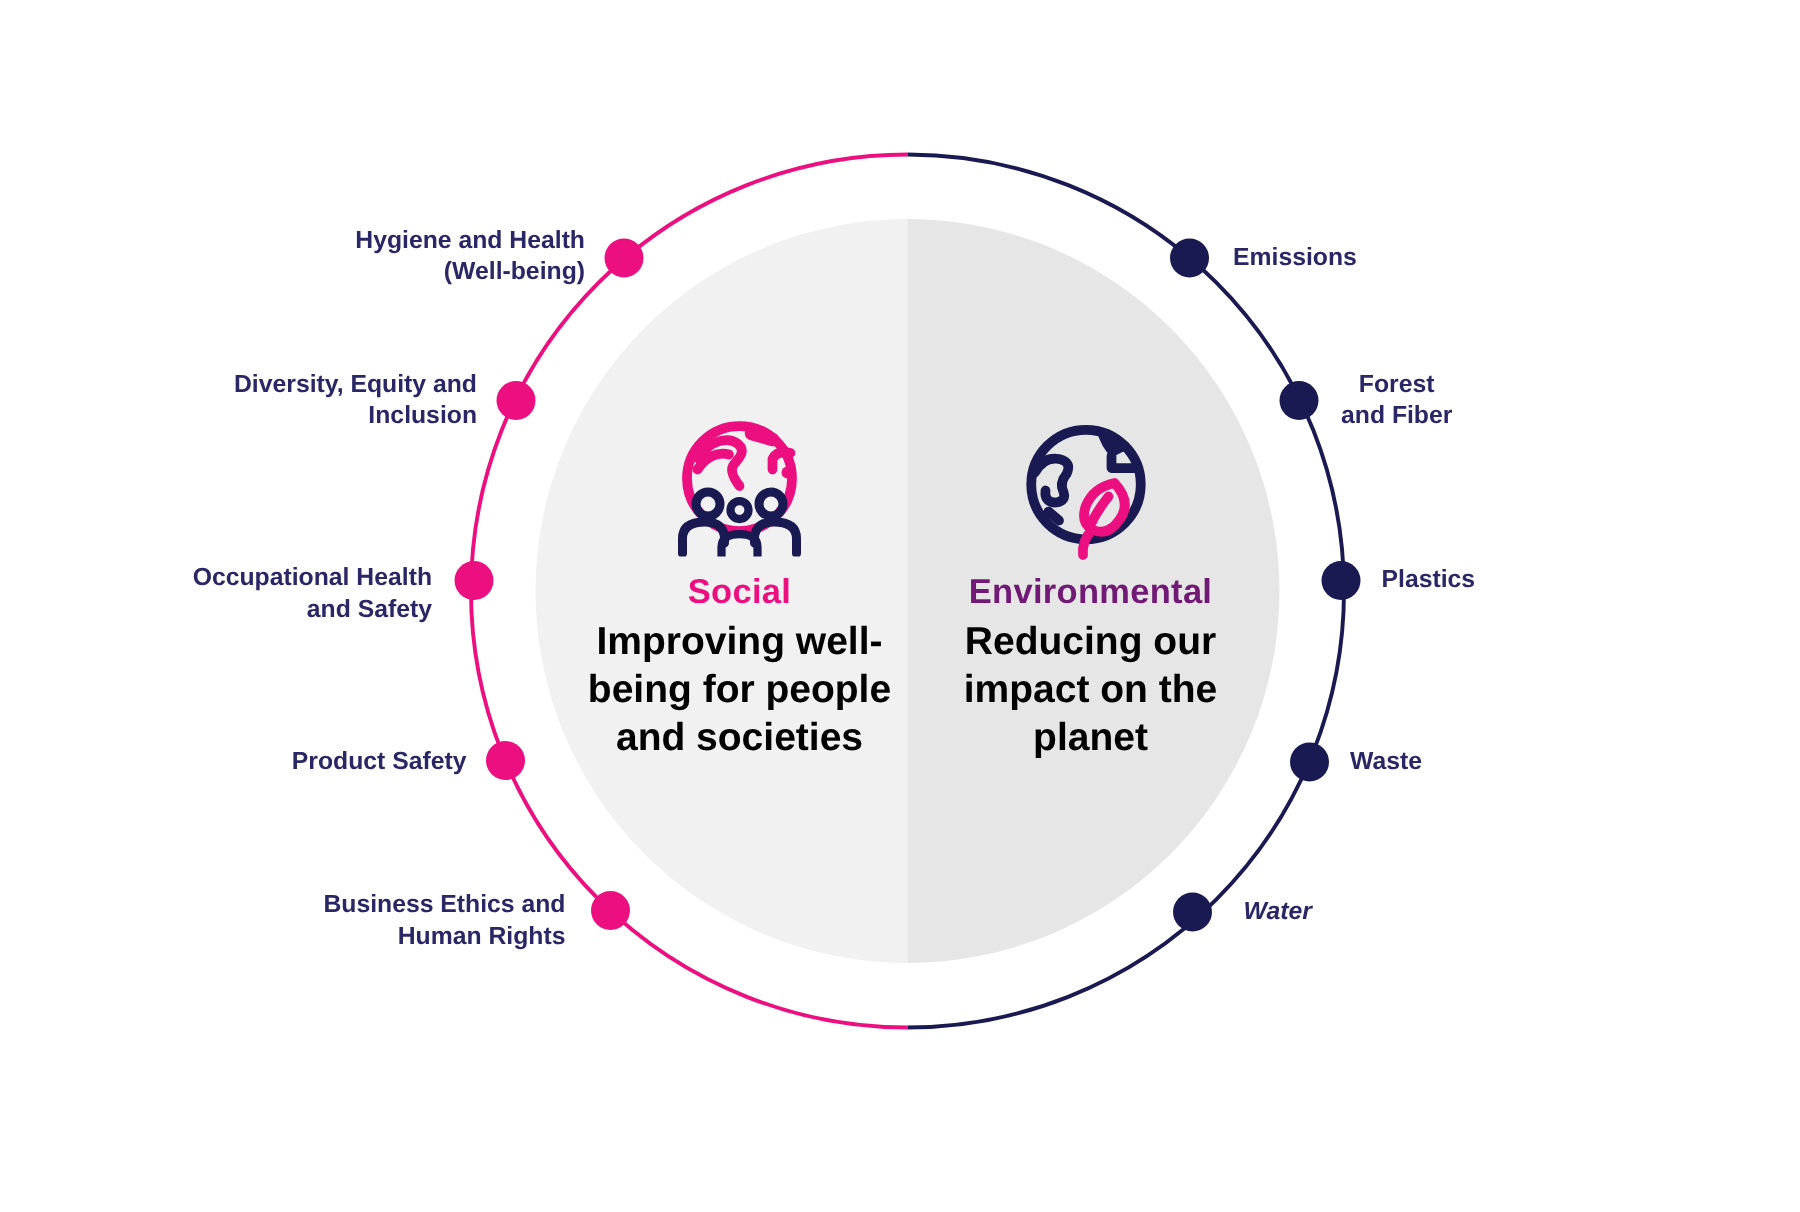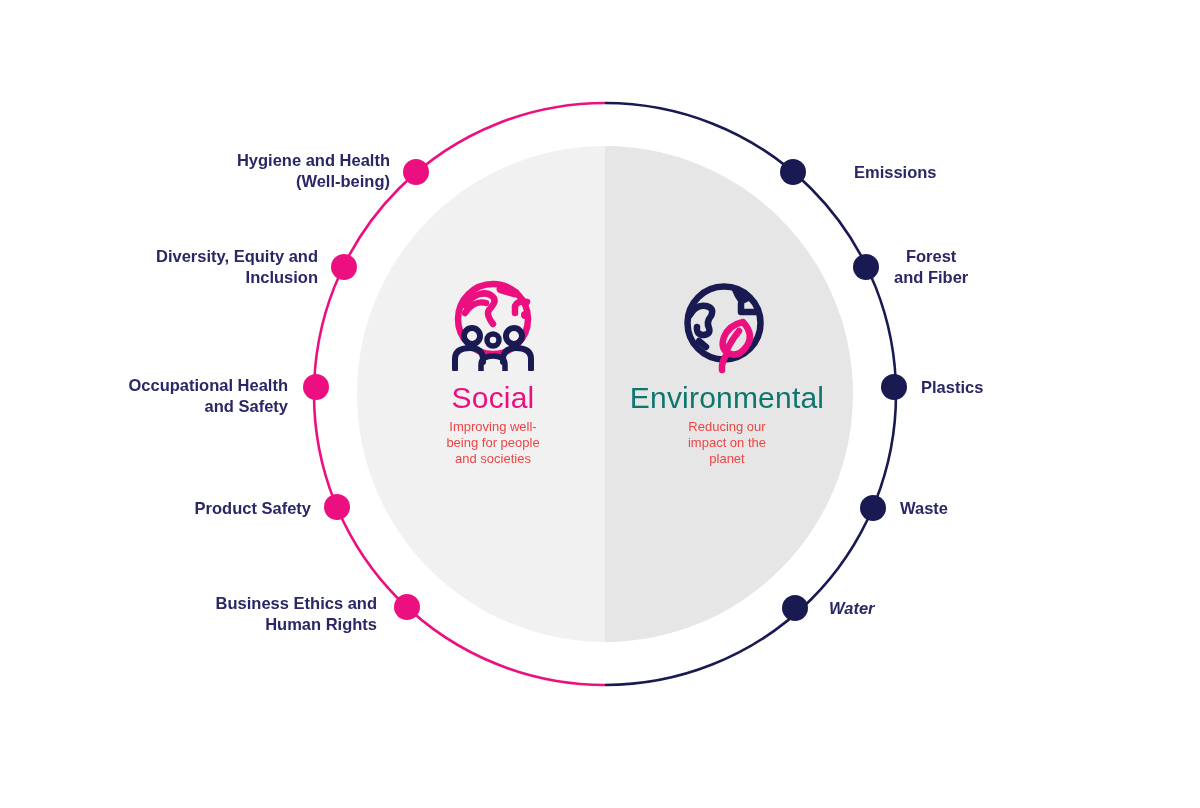--- a/index.html
+++ b/index.html
@@ -16,26 +16,26 @@
   .dot.navy{background:#1A1A52;}
   .side-label{
     position:absolute;
     font-size:16.5px;font-weight:700;line-height:1.26;
     color:#2A2766;white-space:pre-line;
     transform:translateY(-50%);
   }
   .side-label.left-side{text-align:right;}
   .side-label.right-side{text-align:left;}
   .center-text{position:absolute;width:212px;text-align:center;}
-  .center-title{font-size:30px;font-weight:400;letter-spacing:.2px;}
+  .center-title{font-size:23px;font-weight:700;letter-spacing:.2px;}
   .center-title.social{color:#EC0F7F;}
-  .center-title.environmental{color:#0f766e;}
+  .center-title.environmental{color:#701a75;}
   .center-desc{
-    font-size:13px;line-height:1.23;color:#ef4444;
-    white-space:pre-line;margin-top:4px;font-weight:400;
+    font-size:26px;line-height:1.23;color:#000000;
+    white-space:pre-line;margin-top:4px;font-weight:700;
   }
   .icon-box{position:absolute;}
 </style>
 </head>
 <body>
 
 <div class="canvas">
 
   <svg class="layer" width="1200" height="808" viewBox="0 0 1200 808" aria-hidden="true">
 
@@ -61,21 +61,21 @@
   <div class="side-label left-side" style="left:90px;width:300px;top:171px;">Hygiene and Health
 (Well-being)</div>
   <div class="side-label left-side" style="left:18px;width:300px;top:267px;">Diversity, Equity and
 Inclusion</div>
   <div class="side-label left-side" style="left:0px;width:288px;top:396px;">Occupational Health
 and Safety</div>
   <div class="side-label left-side" style="left:11px;width:300px;top:508px;">Product Safety</div>
   <div class="side-label left-side" style="left:77px;width:300px;top:614px;">Business Ethics and
 Human Rights</div>
 
-  <div class="side-label right-side" style="left:822px;top:172px;margin-left:32px;">Emissions</div>
+  <div class="side-label right-side" style="left:822px;top:172px;">Emissions</div>
   <div class="side-label right-side" style="left:894px;top:267px;text-align:center;">Forest
 and Fiber</div>
   <div class="side-label right-side" style="left:921px;top:387px;">Plastics</div>
   <div class="side-label right-side" style="left:900px;top:508px;">Waste</div>
   <div class="side-label right-side" style="left:829px;top:608px;font-style:italic;">Water</div>
 
   <div class="icon-box" style="left:441px;top:279px;width:104px;height:92px;">
     <svg width="104" height="92" viewBox="0 0 104 92" aria-hidden="true">
       <g fill="none" stroke="#EC0F7F" stroke-width="6.5" stroke-linecap="round" stroke-linejoin="round">
         <circle cx="52" cy="40" r="35"></circle>

